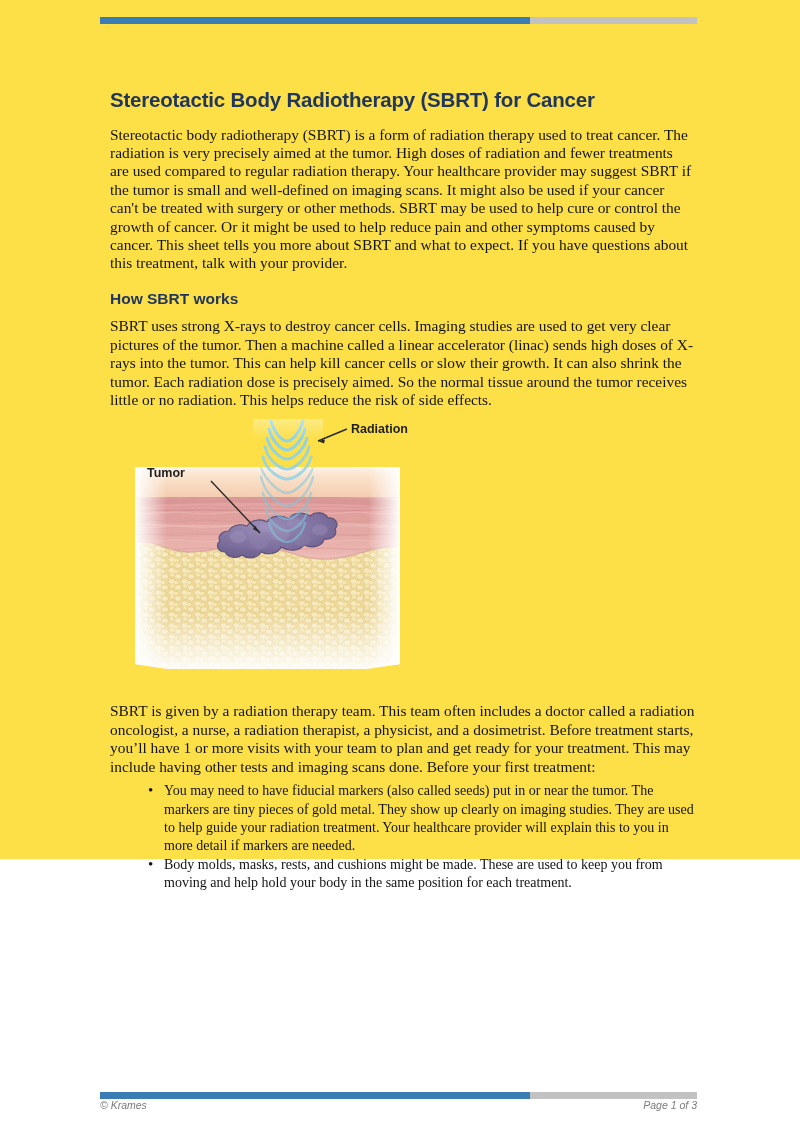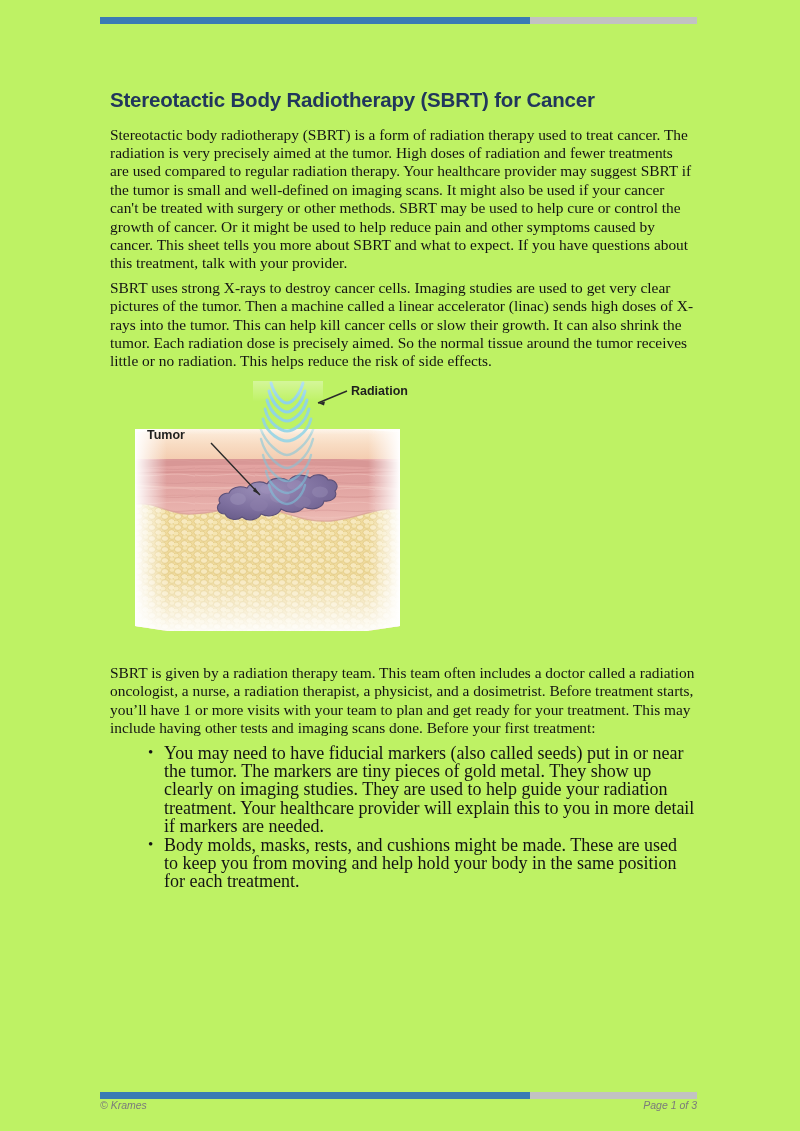--- a/index.html
+++ b/index.html
@@ -13,22 +13,22 @@
     position: relative;
     font-family: "Liberation Serif", serif;
     color: #1a1a1a;
     overflow: hidden;
   }
 
   .page {
     position: absolute;
     left: 0; top: 0;
     width: 800px;
-    height: 1131px;
-    background: #bef264;
+    height: 859px;
+    background: #fde047;
   }
 
   
   .rule {
     position: absolute;
     left: 100px;
     width: 597px;
     height: 7px;
     display: flex;
   }
@@ -94,21 +94,21 @@
     text-align: left;
   }
 
   ul.bullets {
     margin: 4px 0 0 0;
     padding-left: 38px;
     list-style: none;
   }
   ul.bullets li {
     font-family: "Liberation Serif", serif;
-    font-size: 18px;
+    font-size: 14px;
     line-height: 18.4px;
     color: #131313;
     position: relative;
     margin-bottom: 0px;
     padding-left: 16px;
   }
   ul.bullets li::before {
     content: "\2022";
     position: absolute;
     left: 0;
@@ -134,20 +134,21 @@
     <div class="seg-blue" style="width:72%"></div>
     <div class="seg-gray"></div>
   </div>
 
   <div class="content">
 
     <h1 class="doc-title">Stereotactic Body Radiotherapy (SBRT) for Cancer</h1>
 
     <p class="body-text">Stereotactic body radiotherapy (SBRT) is a form of radiation therapy used to treat cancer. The radiation is very precisely aimed at the tumor. High doses of radiation and fewer treatments are used compared to regular radiation therapy. Your healthcare provider may suggest SBRT if the tumor is small and well-defined on imaging scans. It might also be used if your cancer can't be treated with surgery or other methods. SBRT may be used to help cure or control the growth of cancer. Or it might be used to help reduce pain and other symptoms caused by cancer. This sheet tells you more about SBRT and what to expect. If you have questions about this treatment, talk with your provider.</p>
 
+    <h2 class="section-title">How SBRT works</h2>
     <p class="body-text">SBRT uses strong X-rays to destroy cancer cells. Imaging studies are used to get very clear pictures of the tumor. Then a machine called a linear accelerator (linac) sends high doses of X-rays into the tumor. This can help kill cancer cells or slow their growth. It can also shrink the tumor. Each radiation dose is precisely aimed. So the normal tissue around the tumor receives little or no radiation. This helps reduce the risk of side effects.</p>
 
     <div class="figure">
       <svg width="300" height="275" viewBox="0 0 300 275" xmlns="http://www.w3.org/2000/svg">
         <defs>
 
           <linearGradient id="sideFade" x1="0" y1="0" x2="1" y2="0">
             <stop offset="0" stop-color="#ffffff" stop-opacity="1"></stop>
             <stop offset="0.12" stop-color="#ffffff" stop-opacity="0"></stop>
             <stop offset="0.88" stop-color="#ffffff" stop-opacity="0"></stop>

